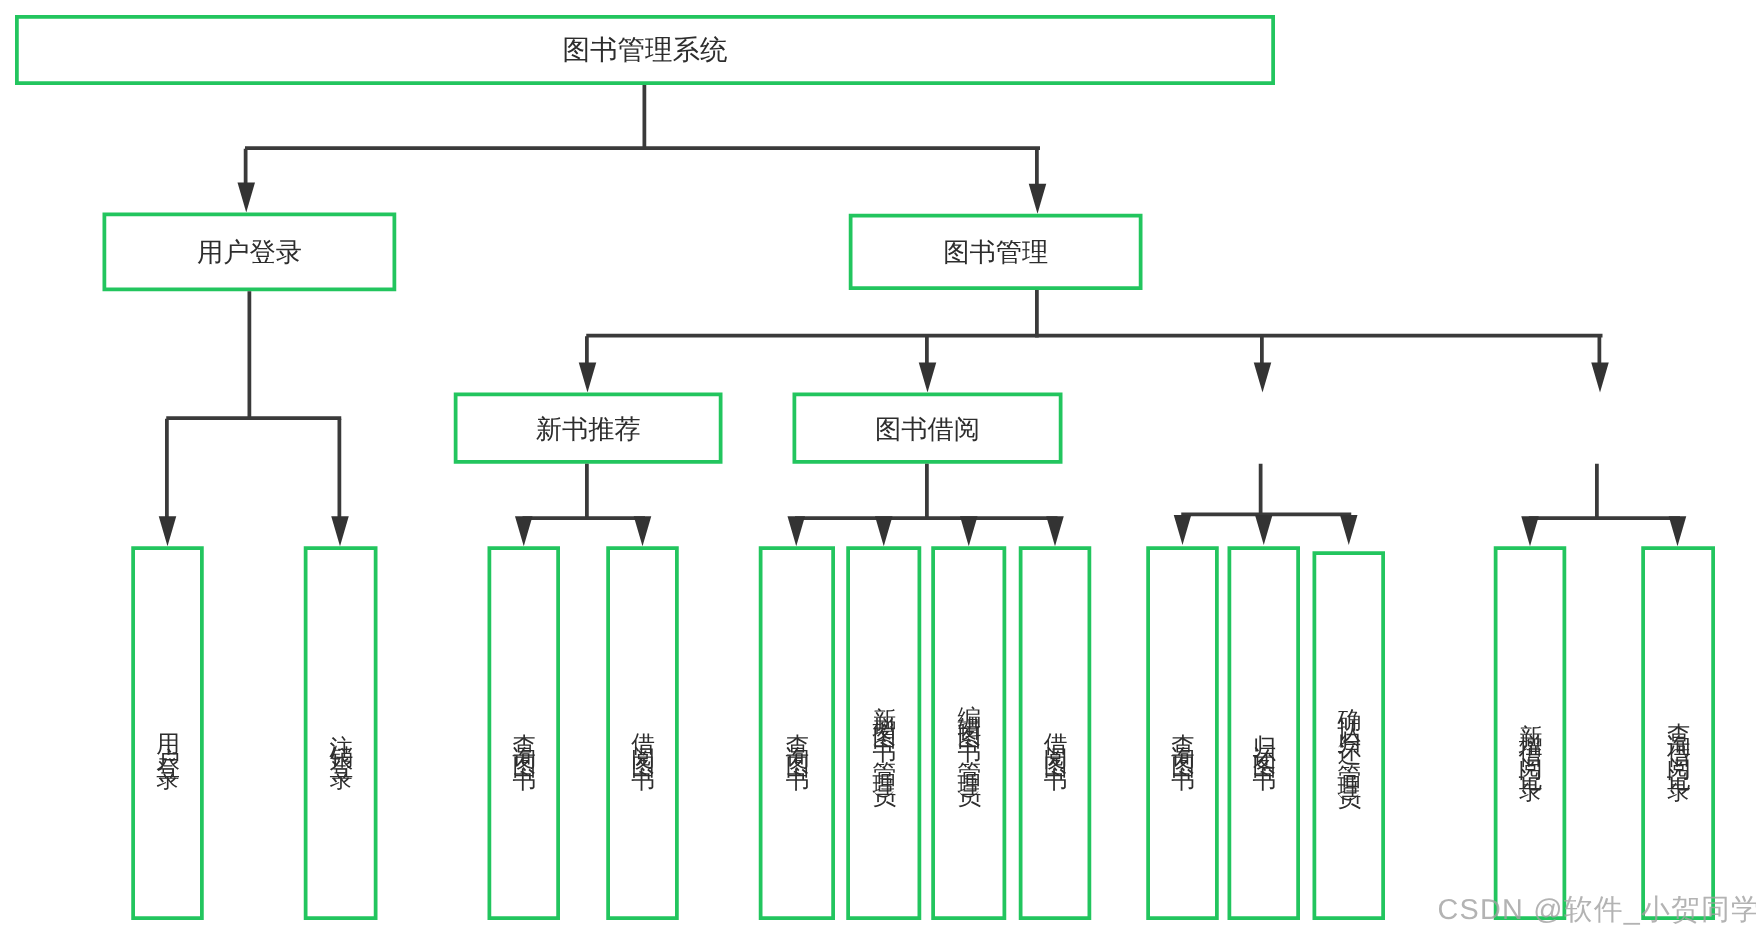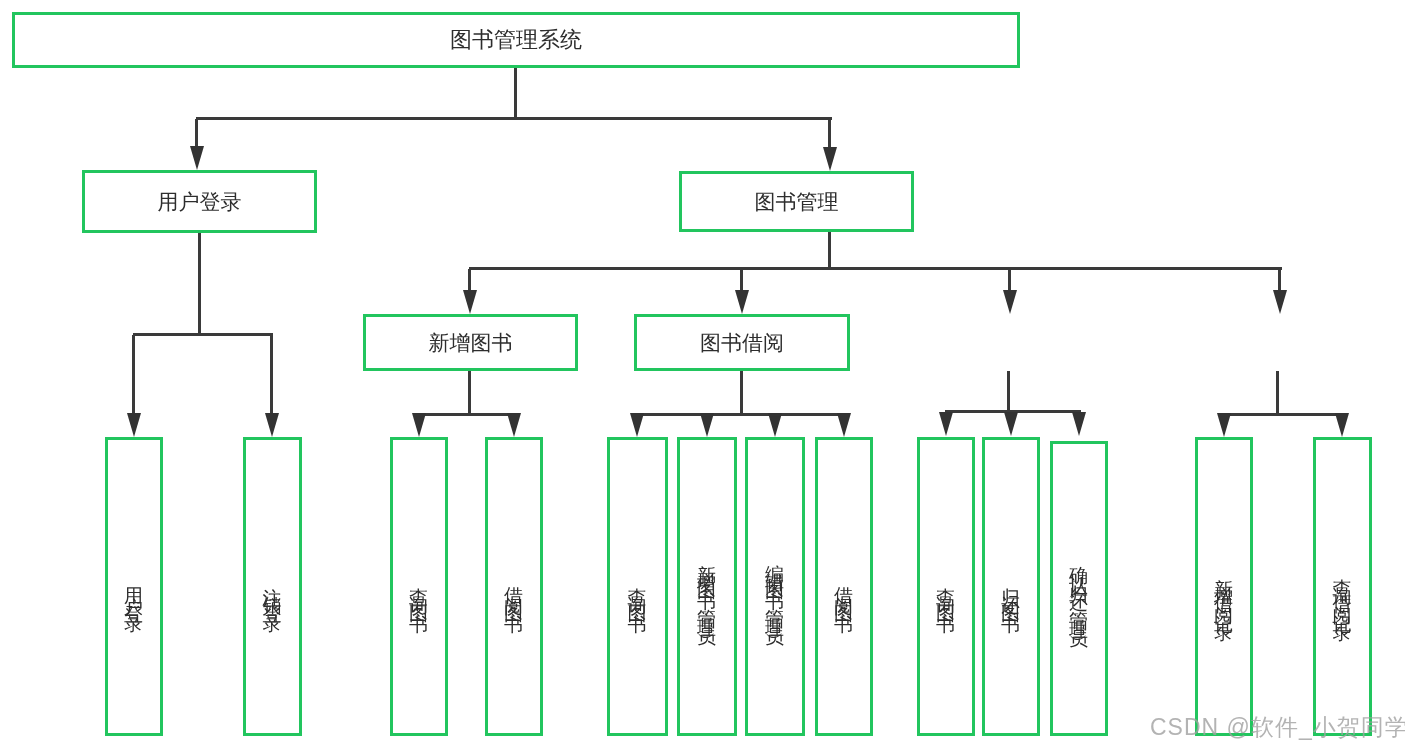--- a/index.html
+++ b/index.html
@@ -60,21 +60,21 @@
   <div class="hline" style="left:469px; top:267px; width:813px;"></div>
   <div class="vline" style="left:468px; top:269px; height:25px;"></div>
   <div class="arrow" style="left:463px; top:290px;"></div>
   <div class="vline" style="left:740px; top:269px; height:25px;"></div>
   <div class="arrow" style="left:735px; top:290px;"></div>
   <div class="vline" style="left:1008px; top:269px; height:25px;"></div>
   <div class="arrow" style="left:1003px; top:290px;"></div>
   <div class="vline" style="left:1278px; top:269px; height:25px;"></div>
   <div class="arrow" style="left:1273px; top:290px;"></div>
 
-  <div class="node h" style="left:363px; top:314px; width:215px; height:57px;">新增图书</div>
+  <div class="node h" style="left:363px; top:314px; width:215px; height:57px;">新书推荐</div>
   <div class="node h" style="left:634px; top:314px; width:216px; height:57px;">图书借阅</div>
 
   <div class="vline" style="left:468px; top:371px; height:45px;"></div>
   <div class="hline" style="left:418px; top:413px; width:98px;"></div>
   <div class="vline" style="left:417px; top:415px; height:12px;"></div>
   <div class="arrow" style="left:412px; top:413px;"></div>
   <div class="vline" style="left:512px; top:415px; height:12px;"></div>
   <div class="arrow" style="left:507px; top:413px;"></div>
 
   <div class="vline" style="left:740px; top:371px; height:45px;"></div>

